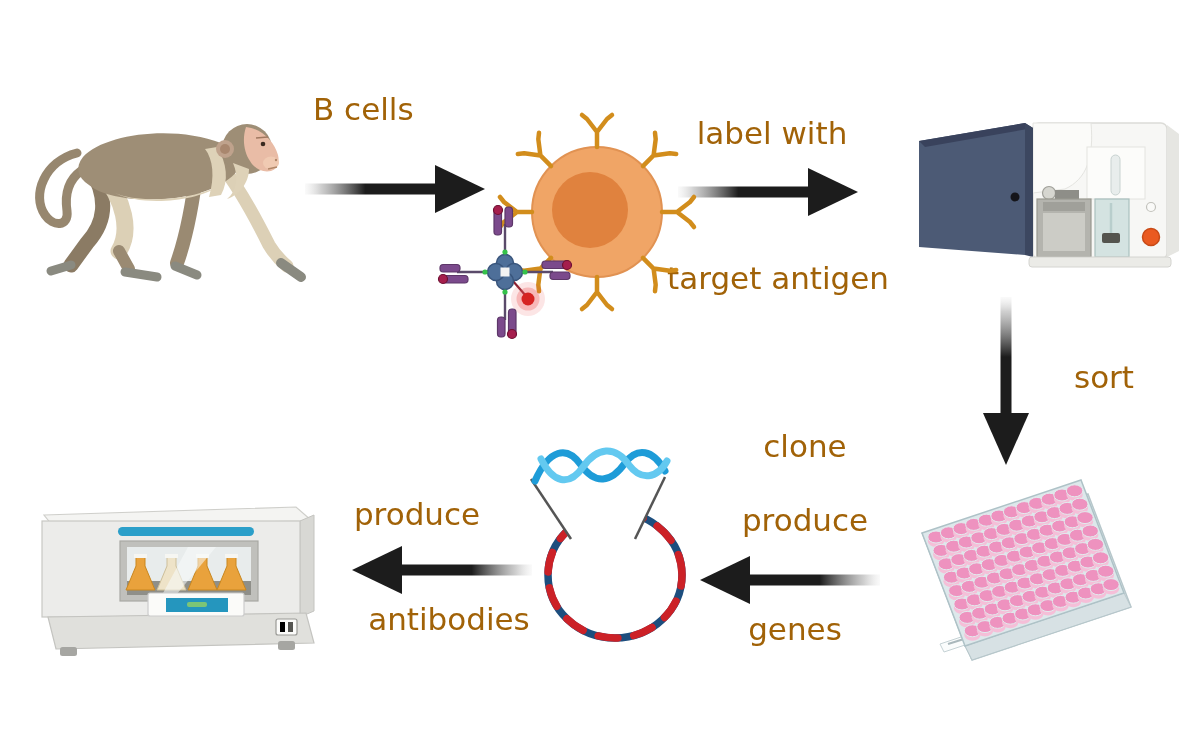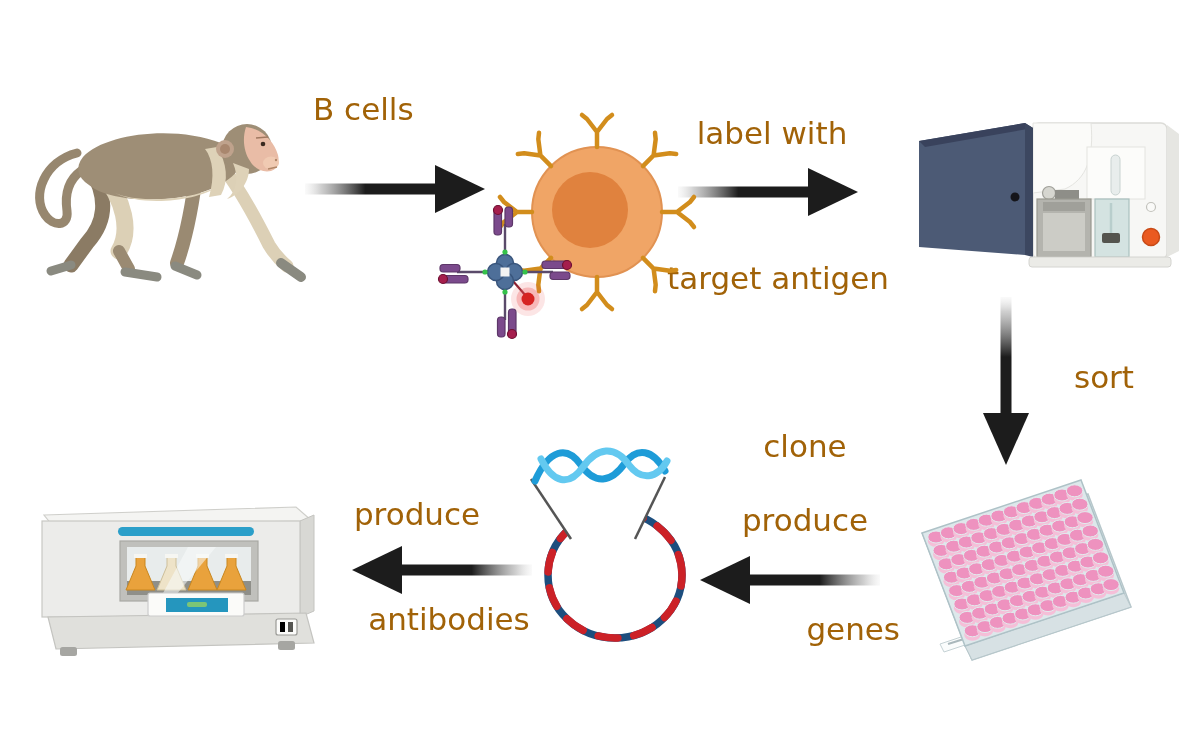--- a/index.html
+++ b/index.html
@@ -20,21 +20,21 @@
 
 <div class="lbl" style="left:313px;top:92px;">B cells</div>
 
 <div class="lbl center" style="left:662px;top:116px;width:220px;">label with</div>
 <div class="lbl center" style="left:648px;top:233px;width:260px;margin-top:28px;">target antigen</div>
 
 <div class="lbl" style="left:1074px;top:360px;">sort</div>
 
 <div class="lbl center" style="left:700px;top:429px;width:210px;">clone</div>
 <div class="lbl center" style="left:700px;top:503px;width:210px;">produce</div>
-<div class="lbl center" style="left:690px;top:612px;width:210px;text-align:right;">genes</div>
+<div class="lbl center" style="left:690px;top:612px;width:210px;">genes</div>
 
 <div class="lbl center" style="left:317px;top:497px;width:200px;">produce</div>
 <div class="lbl center" style="left:324px;top:602px;width:250px;">antibodies</div>
 
 <svg class="abs" style="left:305px;top:163px;" width="180" height="52">
   <defs>
       <linearGradient id="gr1" x1="0" y1="0" x2="1" y2="0">
     <stop offset="0" stop-color="#dddddd" stop-opacity="0.15"></stop>
         <stop offset="0.12" stop-color="#bbbbbb" stop-opacity="0.7"></stop>
         <stop offset="0.45" stop-color="#1c1c1c"></stop>

